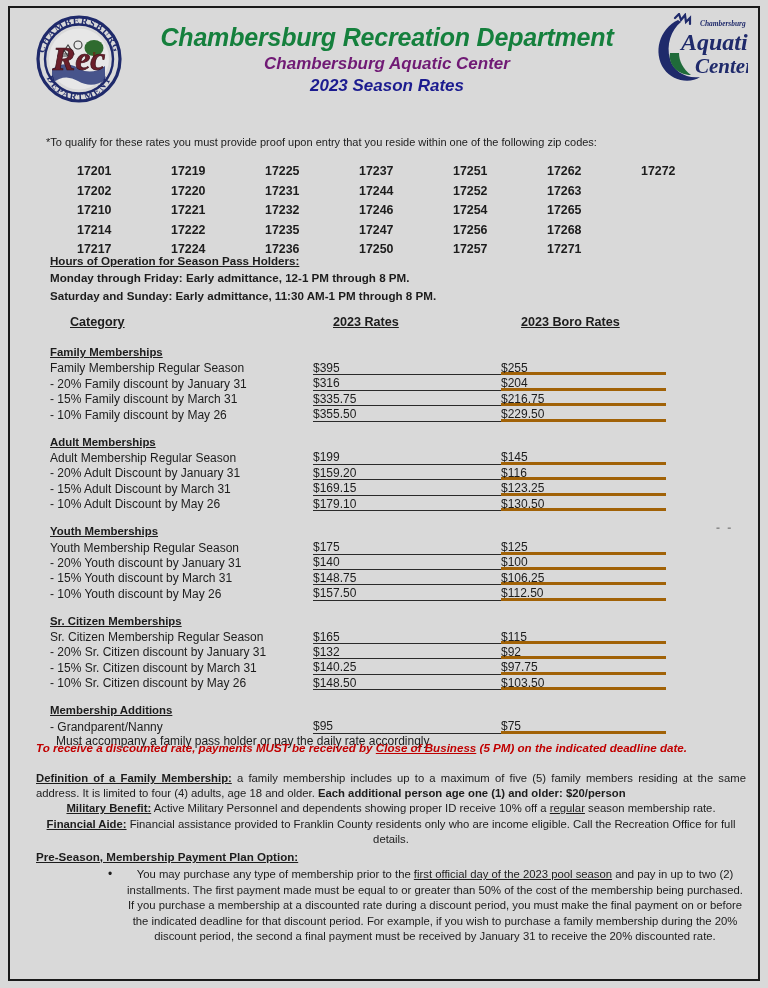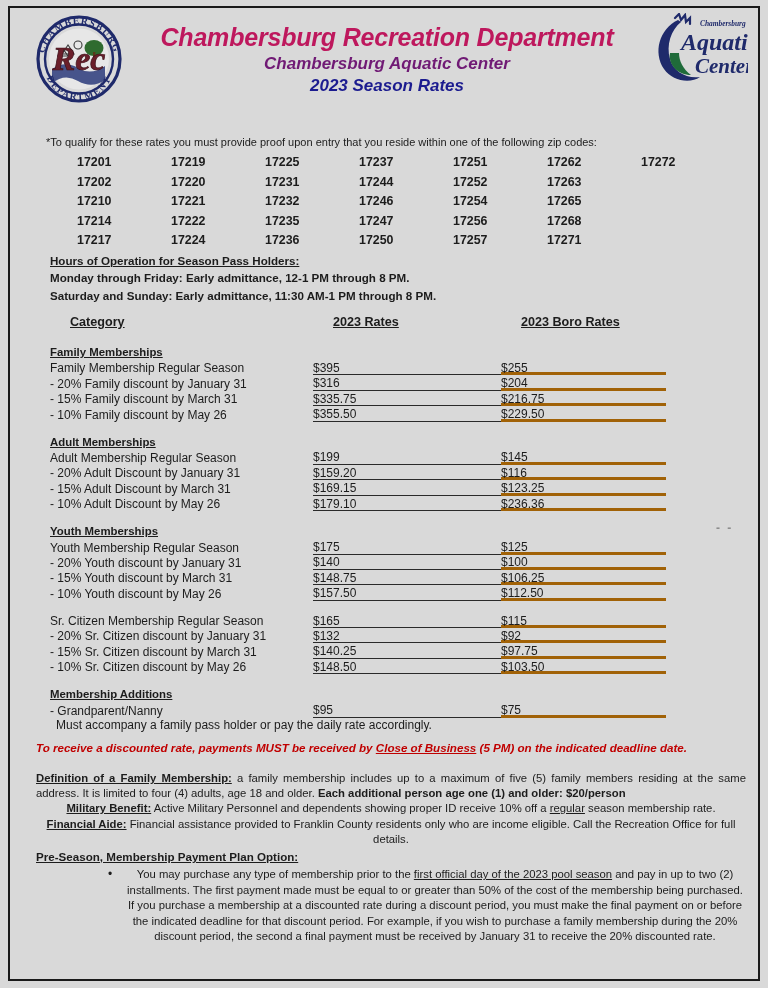--- a/index.html
+++ b/index.html
@@ -63,21 +63,21 @@
     position: absolute;
     left: 120px;
     top: 16px;
     width: 510px;
     text-align: center;
   }
   .title-main {
     font-size: 25px;
     font-weight: bold;
     font-style: italic;
-    color: #be185d;
+    color: #15803d;
     letter-spacing: -0.2px;
     line-height: 1.08;
     white-space: nowrap;
   }
   .title-sub1 {
     font-size: 17px;
     font-weight: bold;
     font-style: italic;
     color: #701a75;
     line-height: 1.25;
@@ -101,21 +101,21 @@
     top: 136px;
     width: 700px;
   }
   .zip-intro {
     font-size: 11px;
     font-weight: normal;
     color: #1c1c1c;
     white-space: nowrap;
   }
   .zip-grid {
-    margin-top: 7px;
+    margin-top: 16px;
     font-size: 12.4px;
     font-weight: bold;
     color: #1c1c1c;
   }
   .zip-row {
     display: flex;
     height: 19.5px;
     align-items: baseline;
   }
   .zip-cell {
@@ -437,21 +437,21 @@
         <div class="rt-boro">$116</div>
       </div>
       <div class="rt-row">
         <div class="rt-label">- 15% Adult Discount by March 31</div>
         <div class="rt-price">$169.15</div>
         <div class="rt-boro">$123.25</div>
       </div>
       <div class="rt-row">
         <div class="rt-label">- 10% Adult Discount by May 26</div>
         <div class="rt-price">$179.10</div>
-        <div class="rt-boro">$236.36</div>
+        <div class="rt-boro">$130.50</div>
       </div>
 
       <div class="rt-gap"></div>
       <div class="rt-group-title">Youth Memberships</div>
       <div class="rt-row">
         <div class="rt-label">Youth Membership Regular Season</div>
         <div class="rt-price">$175</div>
         <div class="rt-boro">$125</div>
       </div>
       <div class="rt-row">
@@ -464,20 +464,21 @@
         <div class="rt-price">$148.75</div>
         <div class="rt-boro">$106.25</div>
       </div>
       <div class="rt-row">
         <div class="rt-label">- 10% Youth discount by May 26</div>
         <div class="rt-price">$157.50</div>
         <div class="rt-boro">$112.50</div>
       </div>
 
       <div class="rt-gap"></div>
+      <div class="rt-group-title">Sr. Citizen Memberships</div>
       <div class="rt-row">
         <div class="rt-label">Sr. Citizen Membership Regular Season</div>
         <div class="rt-price">$165</div>
         <div class="rt-boro">$115</div>
       </div>
       <div class="rt-row">
         <div class="rt-label">- 20% Sr. Citizen discount by January 31</div>
         <div class="rt-price">$132</div>
         <div class="rt-boro">$92</div>
       </div>

